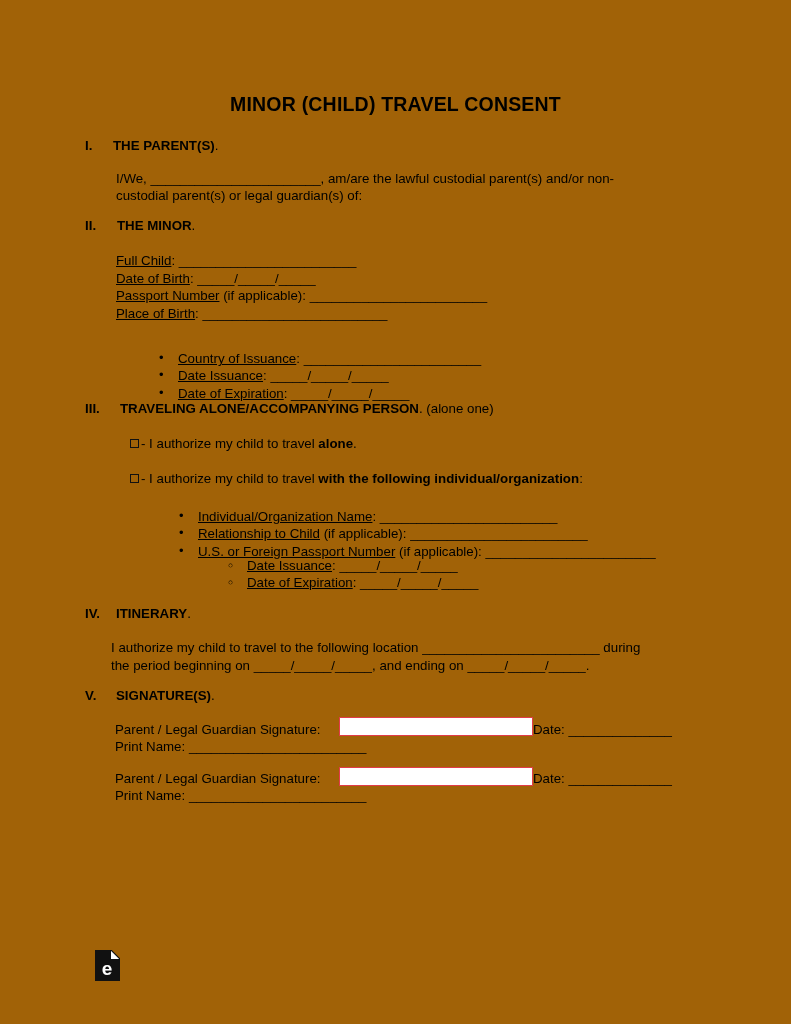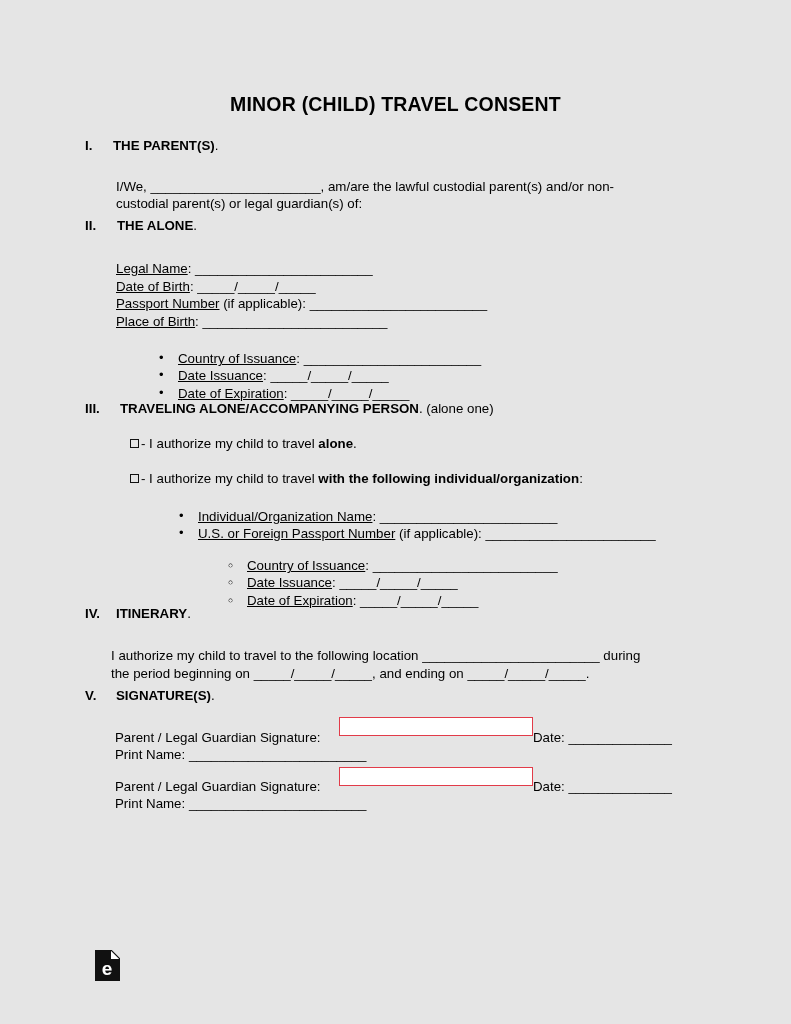--- a/index.html
+++ b/index.html
@@ -8,21 +8,21 @@
     background: #ffffff;
   }
   body {
     font-family: "Liberation Sans", sans-serif;
     color: #000000;
   }
   .page {
     position: relative;
     width: 791px;
     height: 1024px;
-    background: #e5e5e5;
+    background: #a16207;
     overflow: hidden;
     box-sizing: border-box;
   }
   .doc-title {
     position: absolute;
     left: 0;
     top: 93px;
     width: 791px;
     text-align: center;
     font-size: 19.5px;
@@ -45,21 +45,20 @@
     top: 0;
     font-weight: bold;
   }
   .section-head .tail {
     font-weight: normal;
   }
   .body-txt {
     position: absolute;
     font-size: 13.3px;
     line-height: 17px;
-    margin-top: 8px;
   }
   .u { text-decoration: underline; }
   .b { font-weight: bold; }
   .blank { letter-spacing: 0px; }
   .nowrap { white-space: nowrap; }
 
   ul.lvl1, ul.lvl2 {
     list-style: none;
     margin: 16px;
     padding: 0;
@@ -128,26 +127,26 @@
   </div>
 
   <div class="body-txt" style="left:116px; top:170px; width:565px;">
     <span>I/We, </span><span class="blank">_______________________</span><span>, am/are the lawful custodial parent(s) and/or non-</span><br>
     <span>custodial parent(s) or legal guardian(s) of:</span>
   </div>
 
   <div class="section-head" style="left:85px; top:218px;">
     <span class="num">II.</span>
     <span class="title-txt" style="left:32px;">
-      <span>THE ALONE</span><span class="tail">.</span>
+      <span>THE MINOR</span><span class="tail">.</span>
     </span>
   </div>
 
   <div class="body-txt" style="left:116px; top:252px; line-height:17.6px;">
-    <div class="nowrap"><span class="u">Legal Name</span><span>: </span><span>________________________</span></div>
+    <div class="nowrap"><span class="u">Full Child</span><span>: </span><span>________________________</span></div>
     <div class="nowrap"><span class="u">Date of Birth</span><span>: </span><span>_____/_____/_____</span></div>
     <div class="nowrap"><span class="u">Passport Number</span><span> (if applicable)</span><span>: </span><span>________________________</span></div>
     <div class="nowrap"><span class="u">Place of Birth</span><span>: </span><span>_________________________</span></div>
   </div>
 
   <ul class="lvl1" style="position:absolute; left:142px; top:334px;">
     <li><span class="u">Country of Issuance</span><span>: </span><span>________________________</span></li>
     <li><span class="u">Date Issuance</span><span>: </span><span>_____/_____/_____</span></li>
     <li><span class="u">Date of Expiration</span><span>: </span><span>_____/_____/_____</span></li>
   </ul>
@@ -162,25 +161,25 @@
   <div class="chk-line" style="left:130px; top:436px;">
     <span class="chkbox"></span><span>- I authorize my child to travel </span><span class="b">alone</span><span>.</span>
   </div>
 
   <div class="chk-line" style="left:130px; top:471px;">
     <span class="chkbox"></span><span>- I authorize my child to travel </span><span class="b">with the following individual/organization</span><span>:</span>
   </div>
 
   <ul class="lvl1" style="position:absolute; left:162px; top:492px;">
     <li><span class="u">Individual/Organization Name</span><span>: </span><span>________________________</span></li>
+    <li><span class="u">Relationship to Child</span><span> (if applicable)</span><span>: </span><span>________________________</span></li>
     <li><span class="u">U.S. or Foreign Passport Number</span><span> (if applicable)</span><span>: </span><span>_______________________</span></li>
   </ul>
 
   <ul class="lvl2" style="position:absolute; left:211px; top:541px;">
-    <li><span class="u">Country of Issuance</span><span>: </span><span>_________________________</span></li>
     <li><span class="u">Date Issuance</span><span>: </span><span>_____/_____/_____</span></li>
     <li><span class="u">Date of Expiration</span><span>: </span><span>_____/_____/_____</span></li>
   </ul>
 
   <div class="section-head" style="left:85px; top:606px;">
     <span class="num">IV.</span>
     <span class="title-txt" style="left:31px;">
       <span>ITINERARY</span><span class="tail">.</span>
     </span>
   </div>

